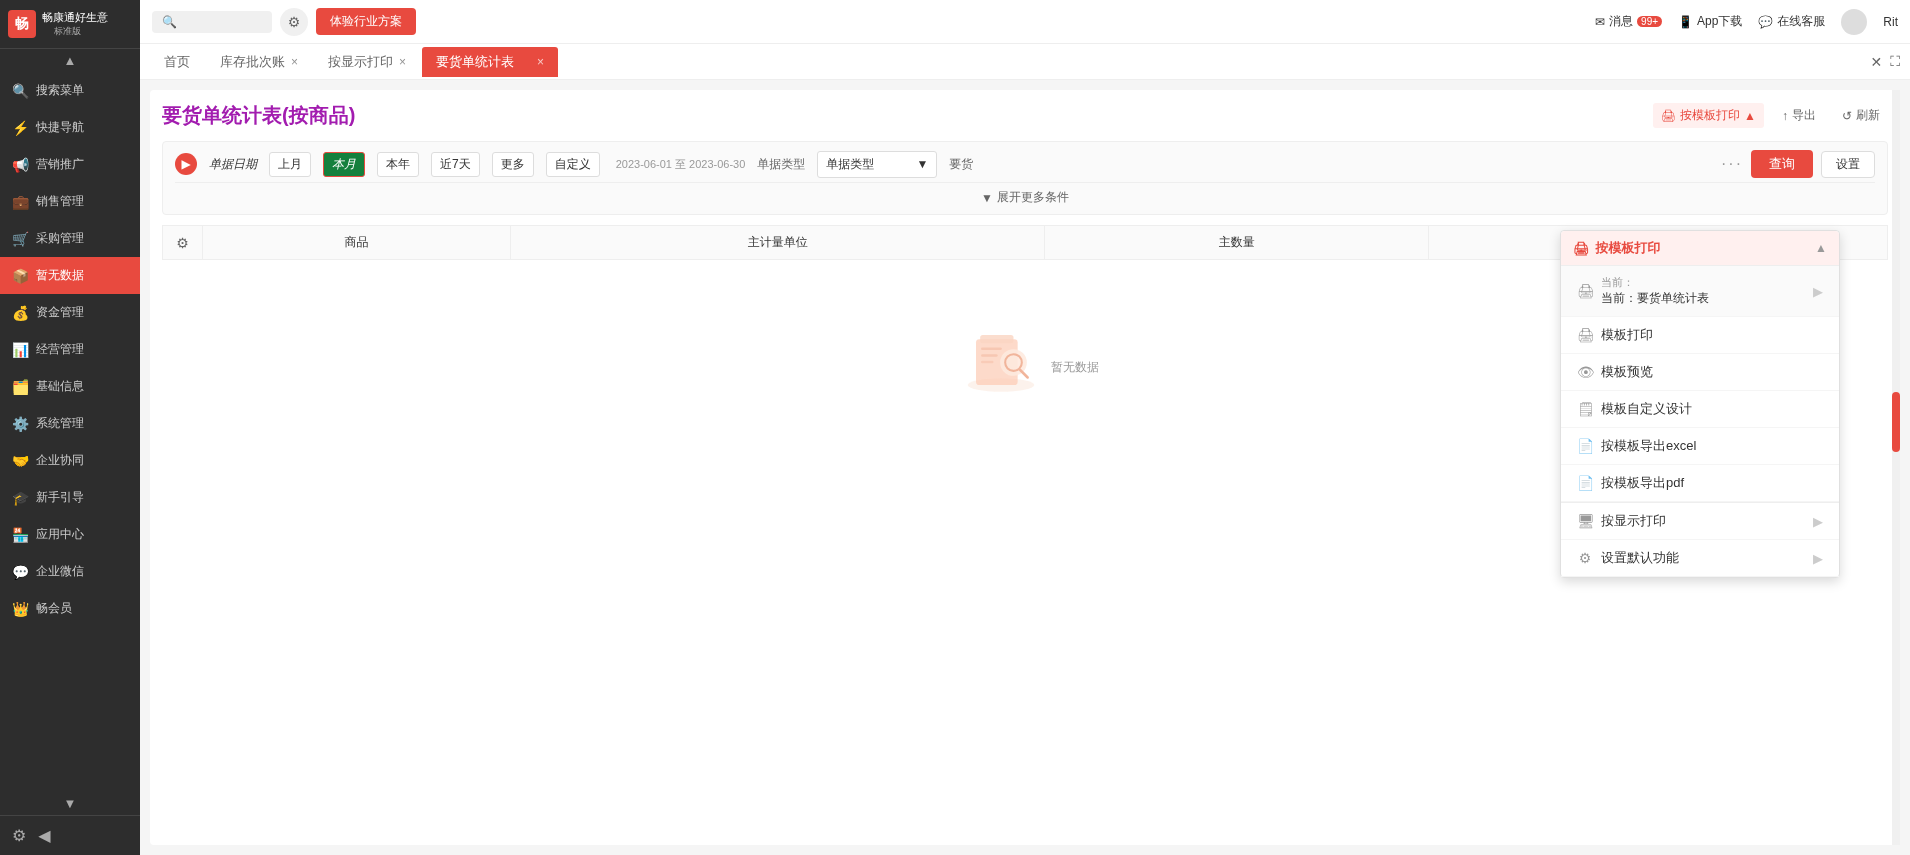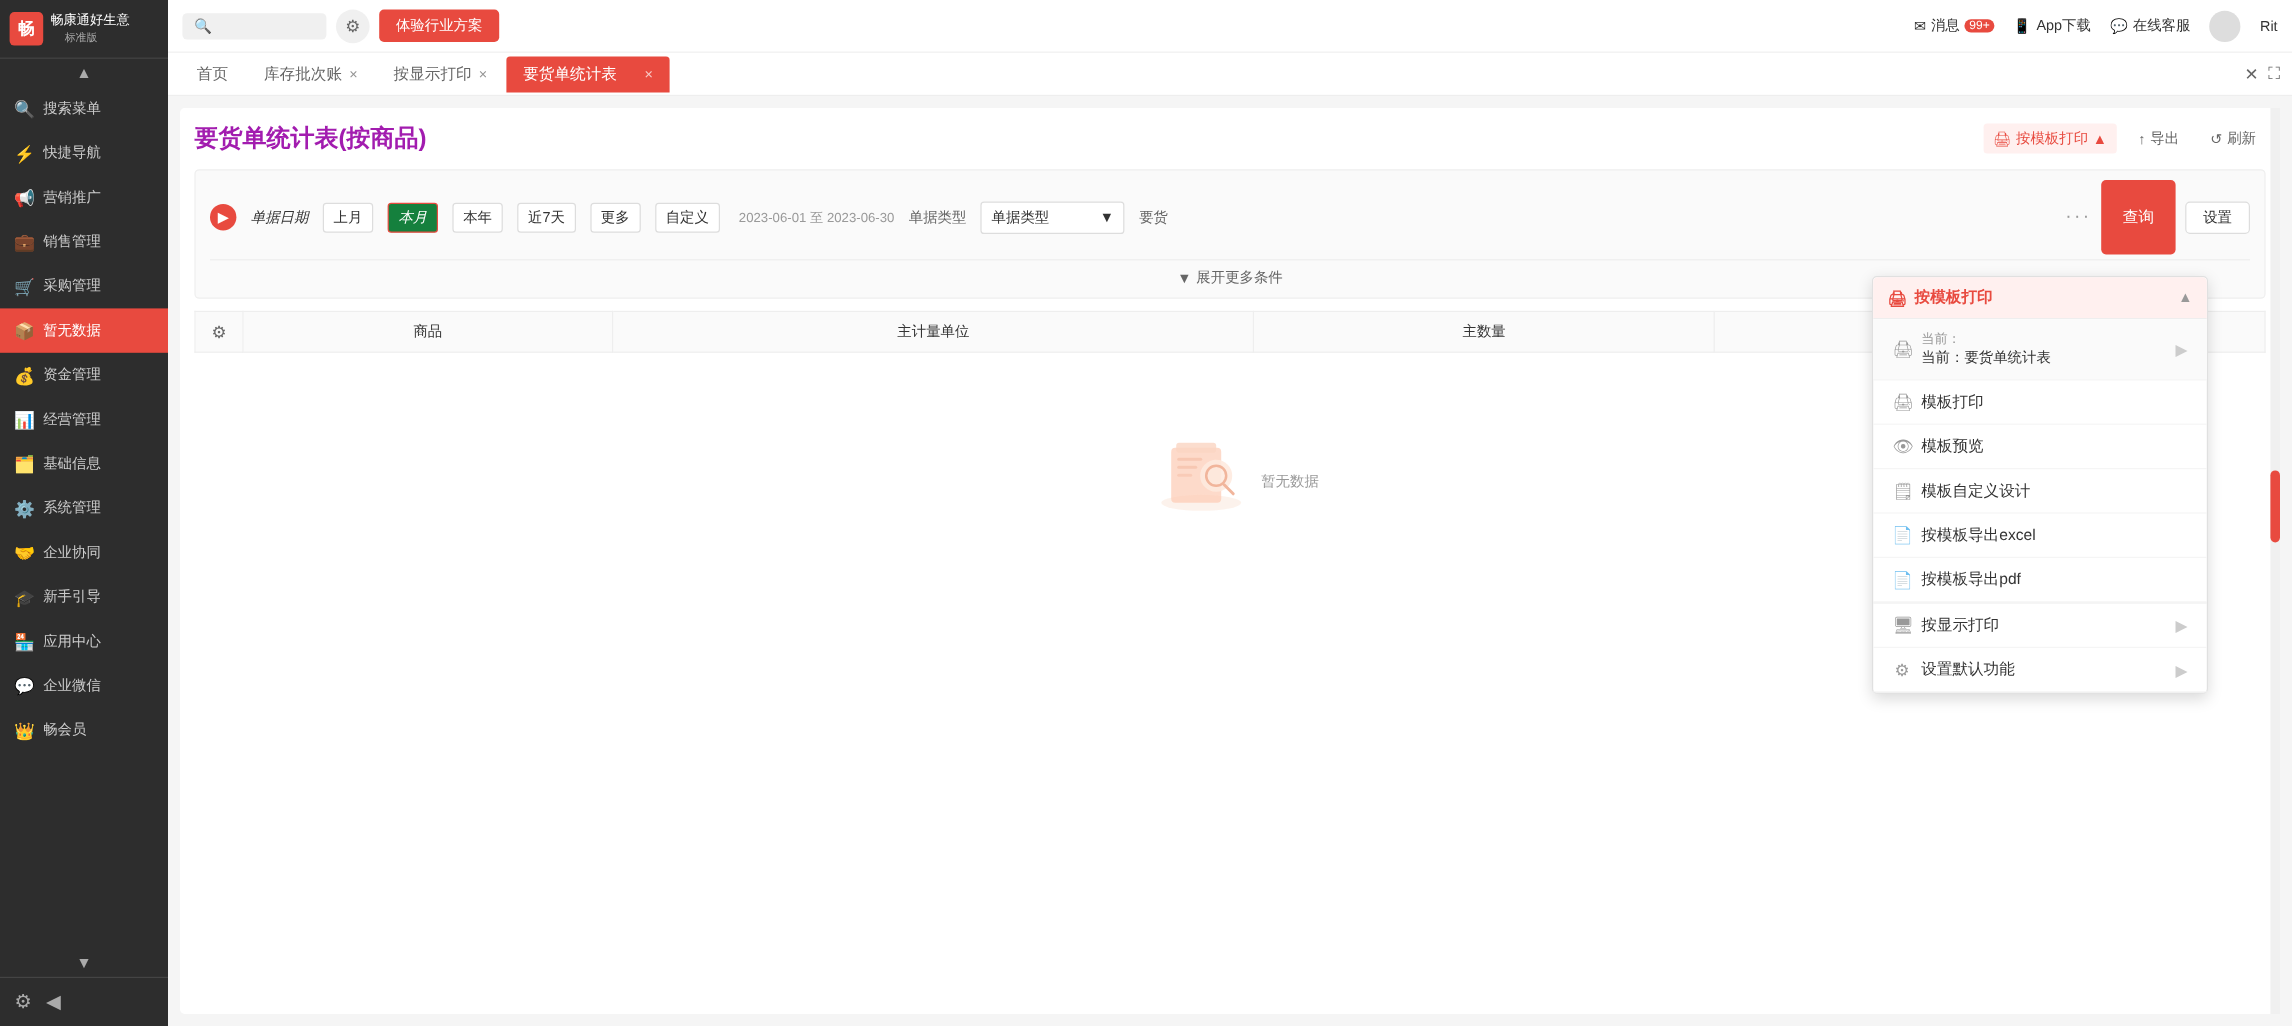--- a/index.html
+++ b/index.html
@@ -283,21 +283,21 @@
       width: 100px; height: 80px;
       opacity: 0.6;
     }
 
     
     .query-btn {
       background: #e84a3f;
       color: white;
       border: none;
       border-radius: 4px;
-      padding: 22px 18px;
+      padding: 5px 18px;
       font-size: 13px;
       cursor: pointer;
     }
     .settings-btn-outline {
       background: #fff;
       color: #333;
       border: 1px solid #ddd;
       border-radius: 4px;
       padding: 4px 14px;
       font-size: 12px;

